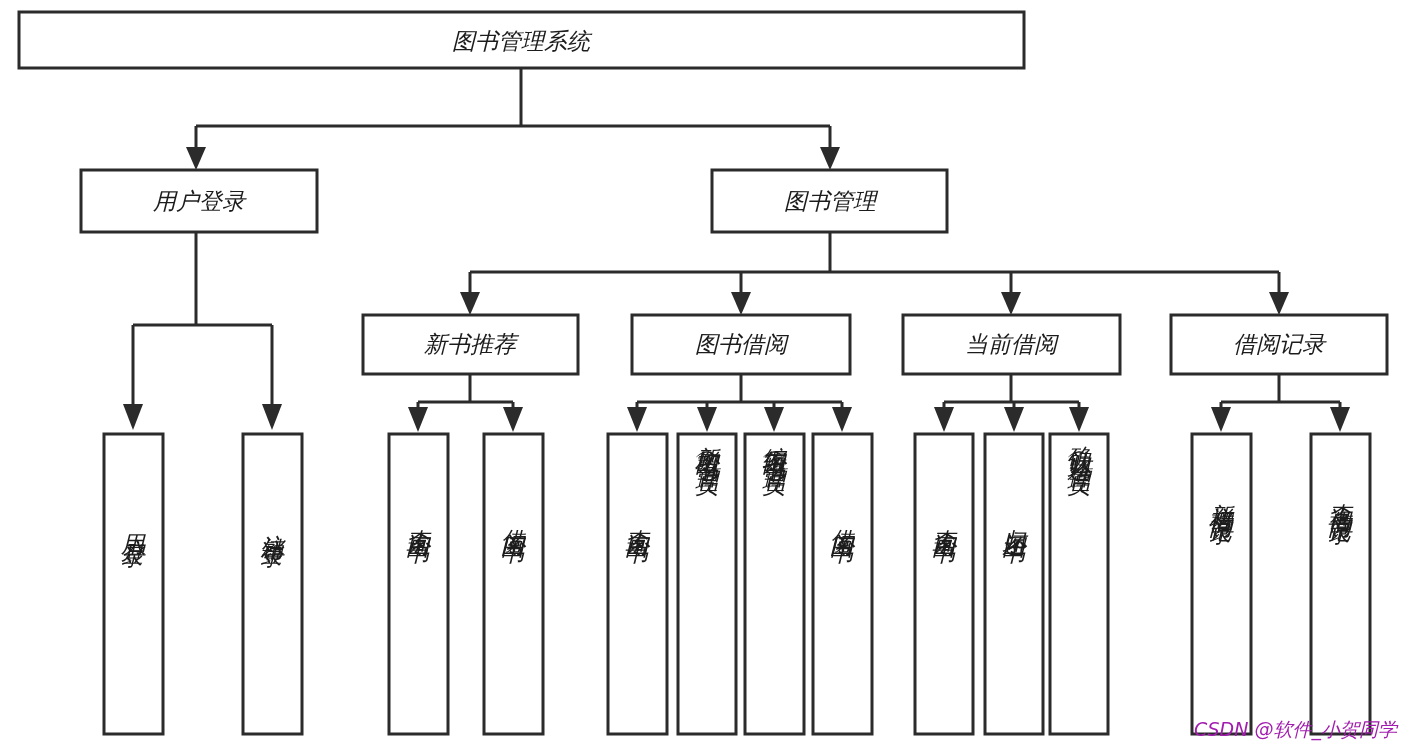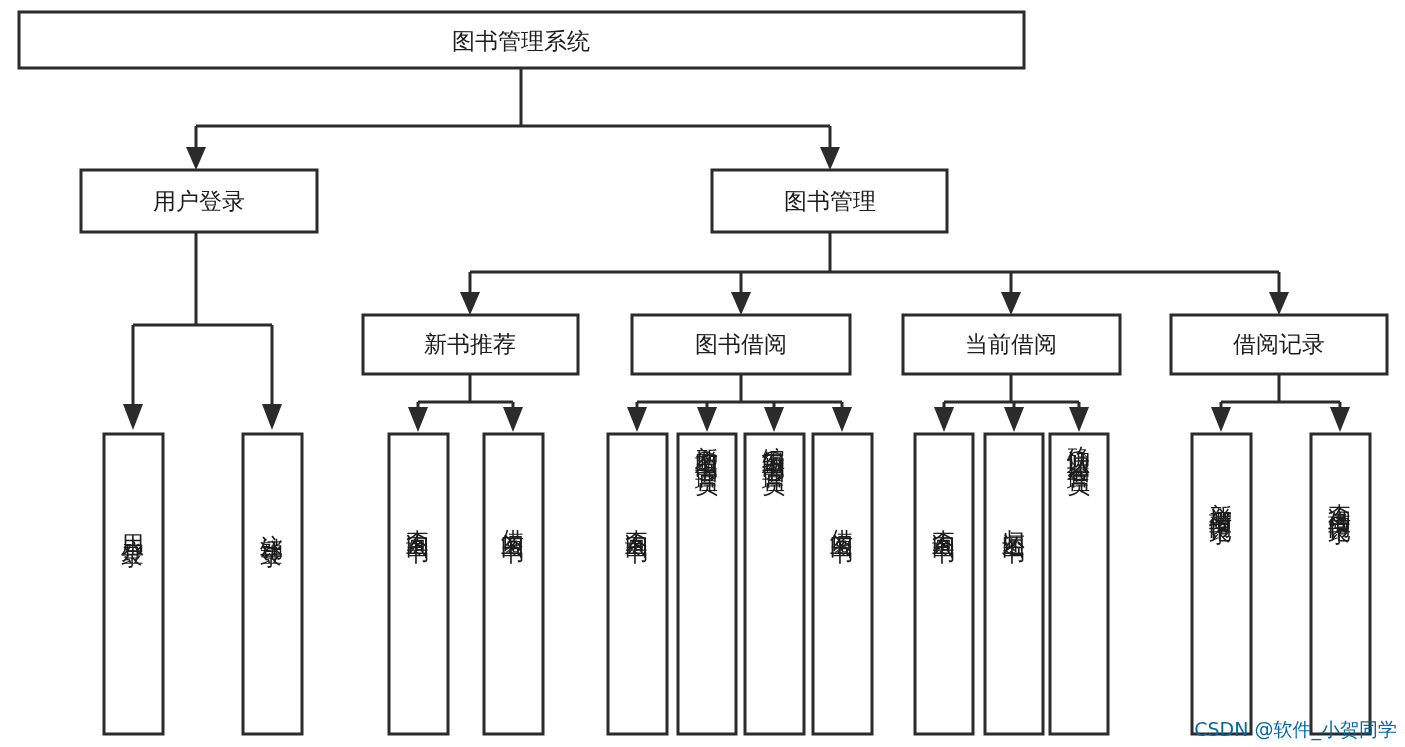--- a/index.html
+++ b/index.html
@@ -12,20 +12,21 @@
     height: 747px;
     font-family: "DejaVu Sans", "Liberation Sans", sans-serif;
     overflow: hidden;
     position: relative;
   }
   #diagram-root {
     position: absolute;
     left: 0; top: 0;
     width: 1405px;
     height: 747px;
+    font-style: italic;
   }
   svg.diagram {
     display: block;
     width: 1405px;
     height: 747px;
   }
   .node-box {
     fill: #ffffff;
     stroke: #2b2b2b;
     stroke-width: 3;
@@ -53,21 +54,21 @@
     text-anchor: middle;
     writing-mode: vertical-rl;
     letter-spacing: 4px;
   }
   .watermark {
     position: absolute;
     right: 8px;
     bottom: 4px;
     font-family: "DejaVu Sans", "Liberation Sans", sans-serif;
     font-size: 19px;
-    color: #0369a1;
+    color: #a21caf;
     white-space: nowrap;
     pointer-events: none;
     user-select: none;
   }
 </style>
 </head>
 <body>
 
 <div id="diagram-root">
   <svg class="diagram" viewBox="0 0 1405 747" xmlns="http://www.w3.org/2000/svg">

